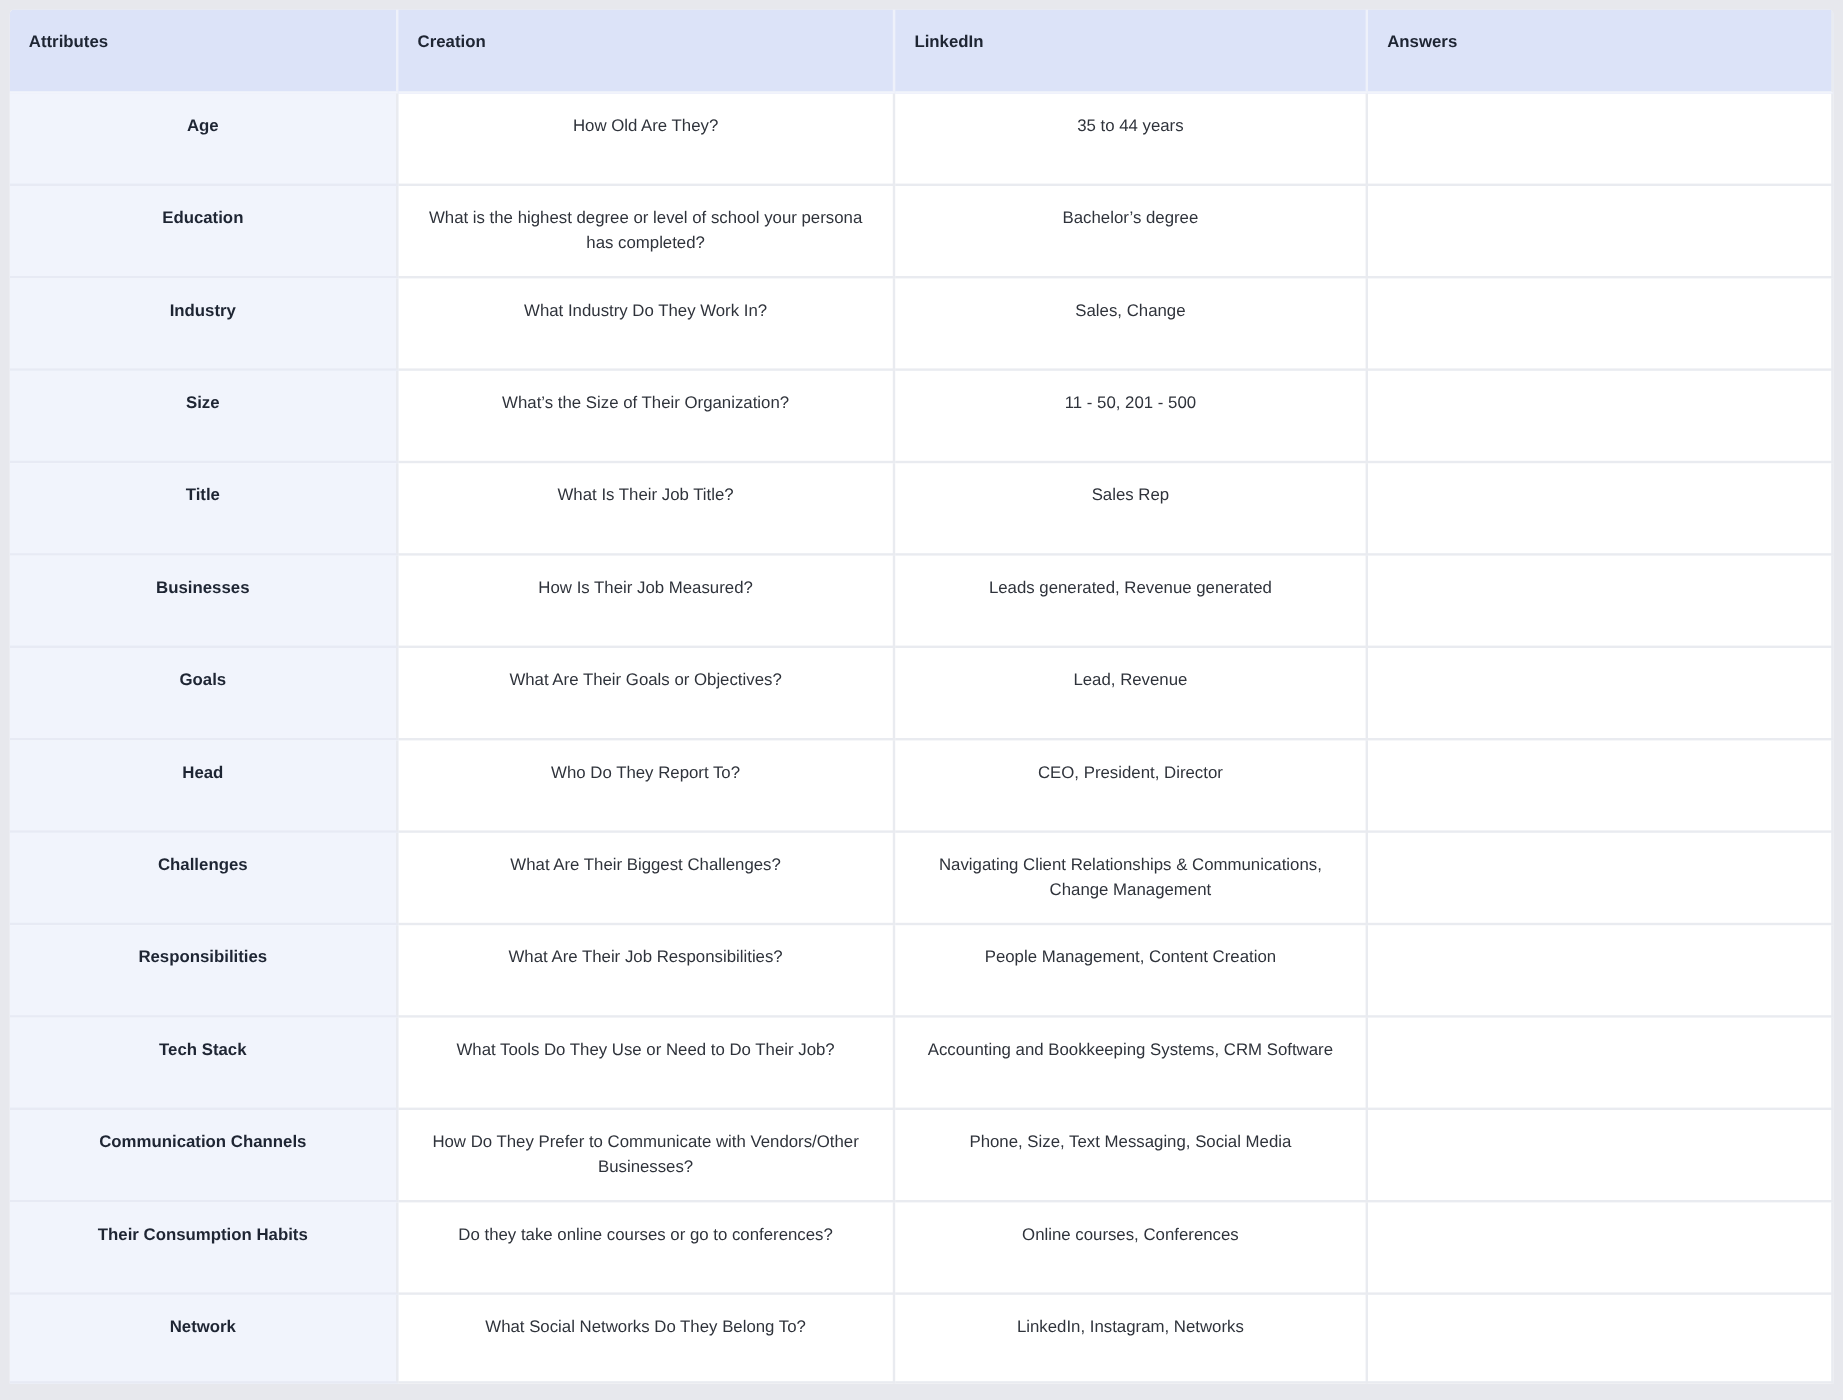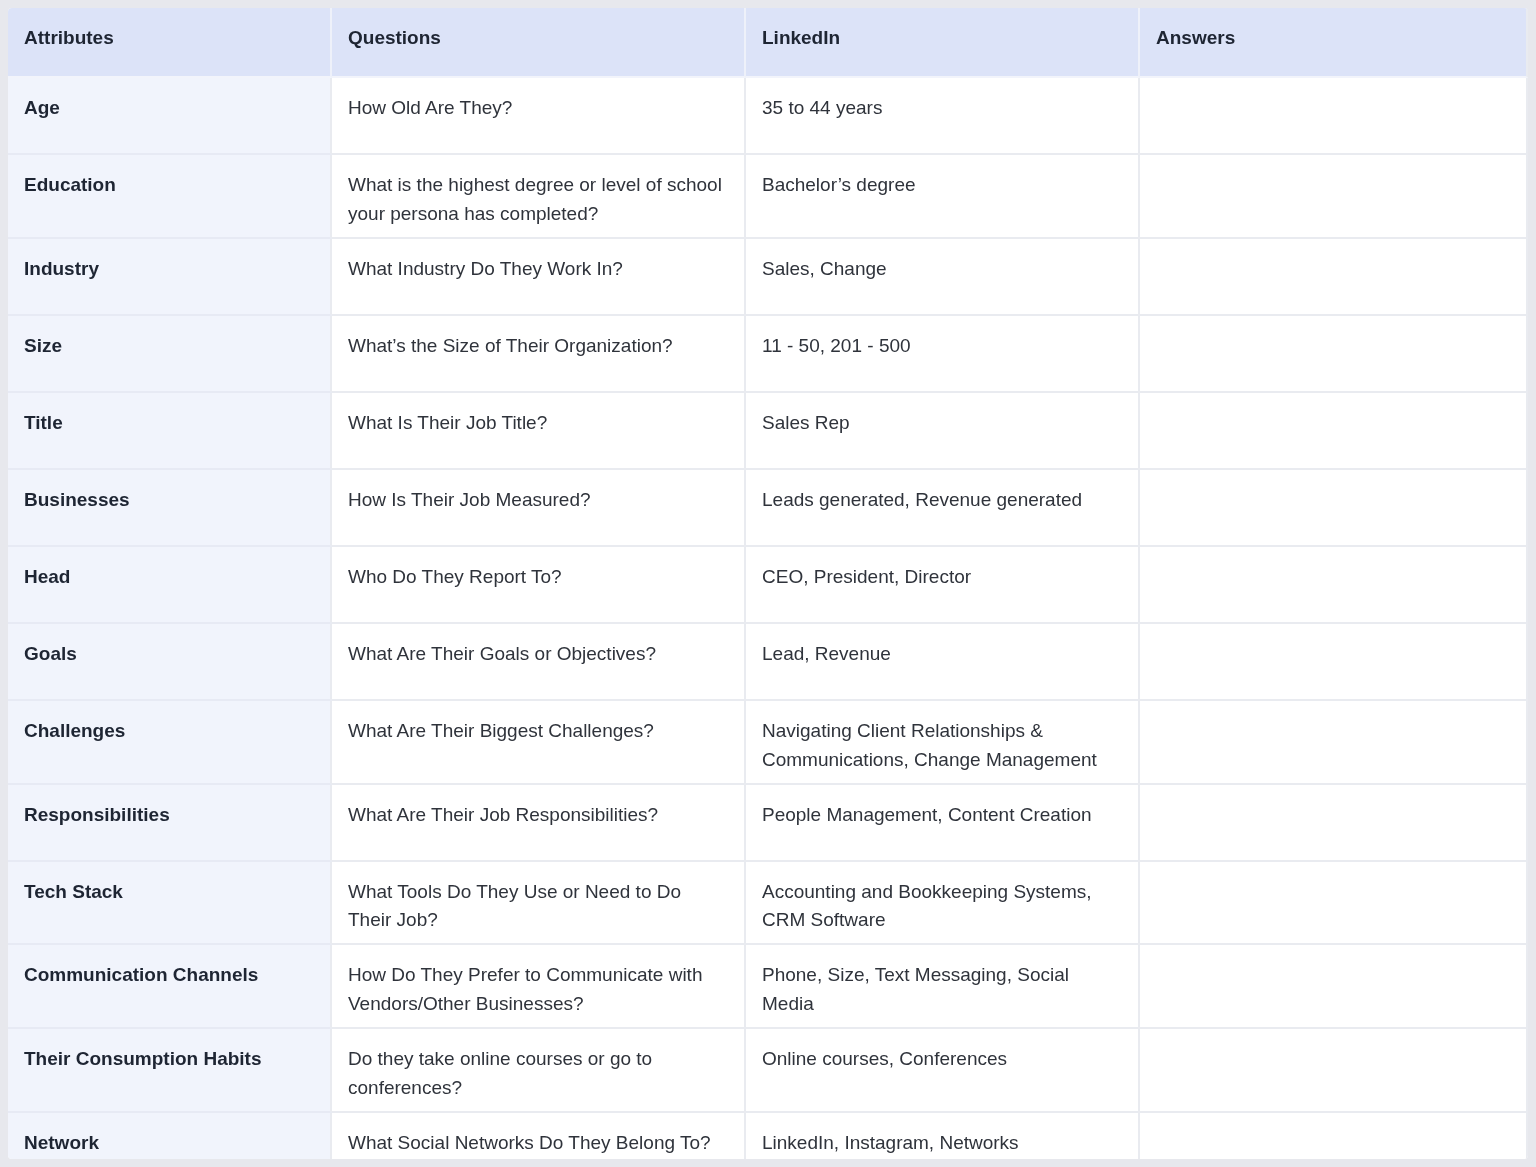--- a/index.html
+++ b/index.html
@@ -32,33 +32,33 @@
   col.c-example { width: 394px; }
   col.c-answer { width: 388px; }
 
   th, td {
     box-sizing: border-box;
     vertical-align: top;
     text-align: left;
     padding: 16px 16px 8px 16px;
     border-right: 2px solid #e9ebf0;
     border-bottom: 2px solid #e9ebf0;
-    font-size: 19px;
+    font-size: 14px;
     line-height: 1.52;
     word-wrap: break-word;
   }
   th {
     height: 70px;
     background: #dce3f8;
     color: #1e2533;
     font-weight: bold;
     border-right-color: #eef1fa;
     border-bottom-color: #f2f4fb;
   }
-  td { height: 77px; color: #2f333b; }
+  td { height: 77px; color: #2f333b; text-align: center; }
   td.attr-cell {
     background: #f1f4fc;
     color: #1e2533;
     font-weight: bold;
     border-right-color: #e9ebf0;
     border-bottom-color: #e7eaf4;
   }
   tr:last-child td { height: 74px; }
   th:last-child, td:last-child { border-right-color: #e9ebf0; }
 </style>
@@ -69,21 +69,21 @@
   <table class="persona-table">
     <colgroup>
       <col class="c-attr">
         <col class="c-question">
         <col class="c-example">
         <col class="c-answer">
     </colgroup>
     <thead>
       <tr>
         <th>Attributes</th>
-        <th>Questions</th>
+        <th>Creation</th>
         <th>LinkedIn</th>
         <th>Answers</th>
       </tr>
     </thead>
     <tbody>
       <tr>
         <td class="attr-cell">Age</td>
         <td>How Old Are They?</td>
         <td>35 to 44 years</td>
         <td></td>
@@ -112,29 +112,29 @@
         <td>Sales Rep</td>
         <td></td>
       </tr>
       <tr>
         <td class="attr-cell">Businesses</td>
         <td>How Is Their Job Measured?</td>
         <td>Leads generated, Revenue generated</td>
         <td></td>
       </tr>
       <tr>
+        <td class="attr-cell">Goals</td>
+        <td>What Are Their Goals or Objectives?</td>
+        <td>Lead, Revenue</td>
+        <td></td>
+      </tr>
+      <tr>
         <td class="attr-cell">Head</td>
         <td>Who Do They Report To?</td>
         <td>CEO, President, Director</td>
-        <td></td>
-      </tr>
-      <tr>
-        <td class="attr-cell">Goals</td>
-        <td>What Are Their Goals or Objectives?</td>
-        <td>Lead, Revenue</td>
         <td></td>
       </tr>
       <tr>
         <td class="attr-cell">Challenges</td>
         <td>What Are Their Biggest Challenges?</td>
         <td>Navigating Client Relationships &amp; Communications, Change Management</td>
         <td></td>
       </tr>
       <tr>
         <td class="attr-cell">Responsibilities</td>

